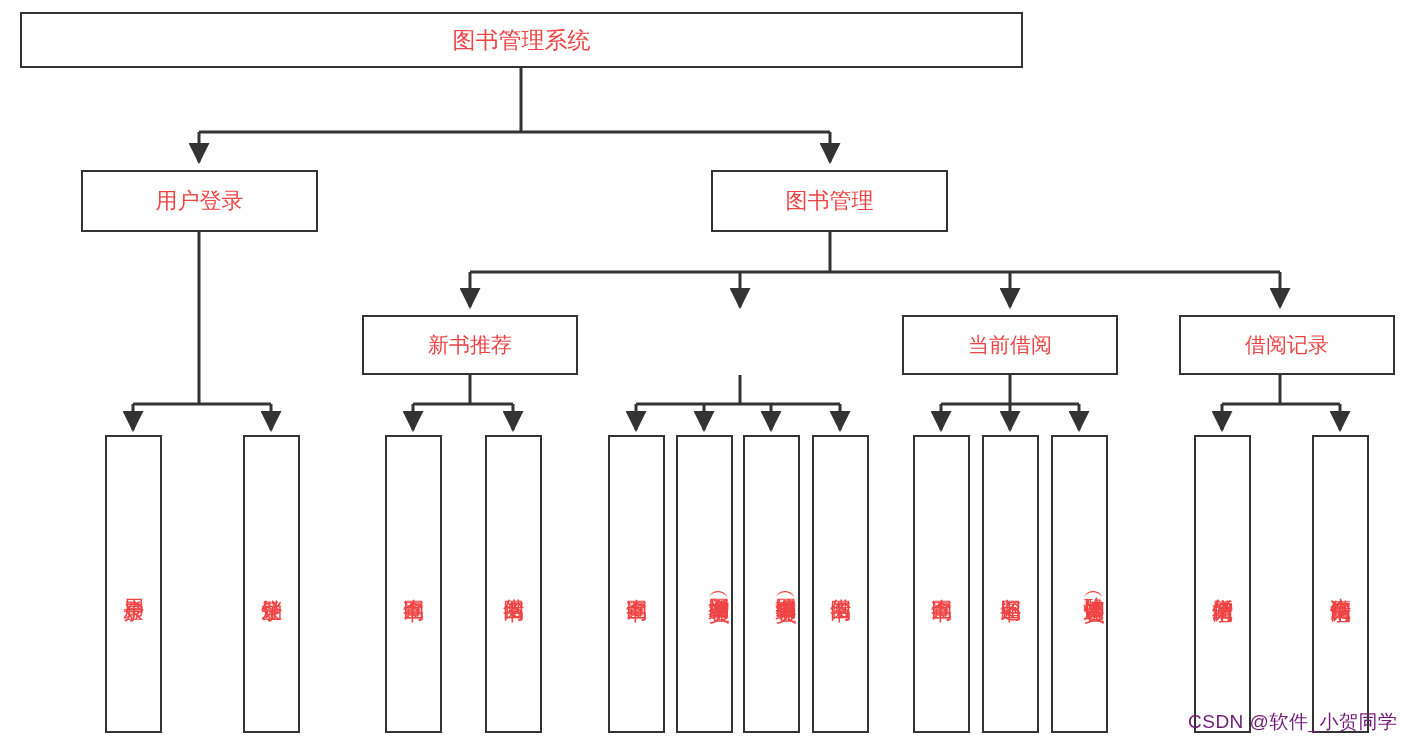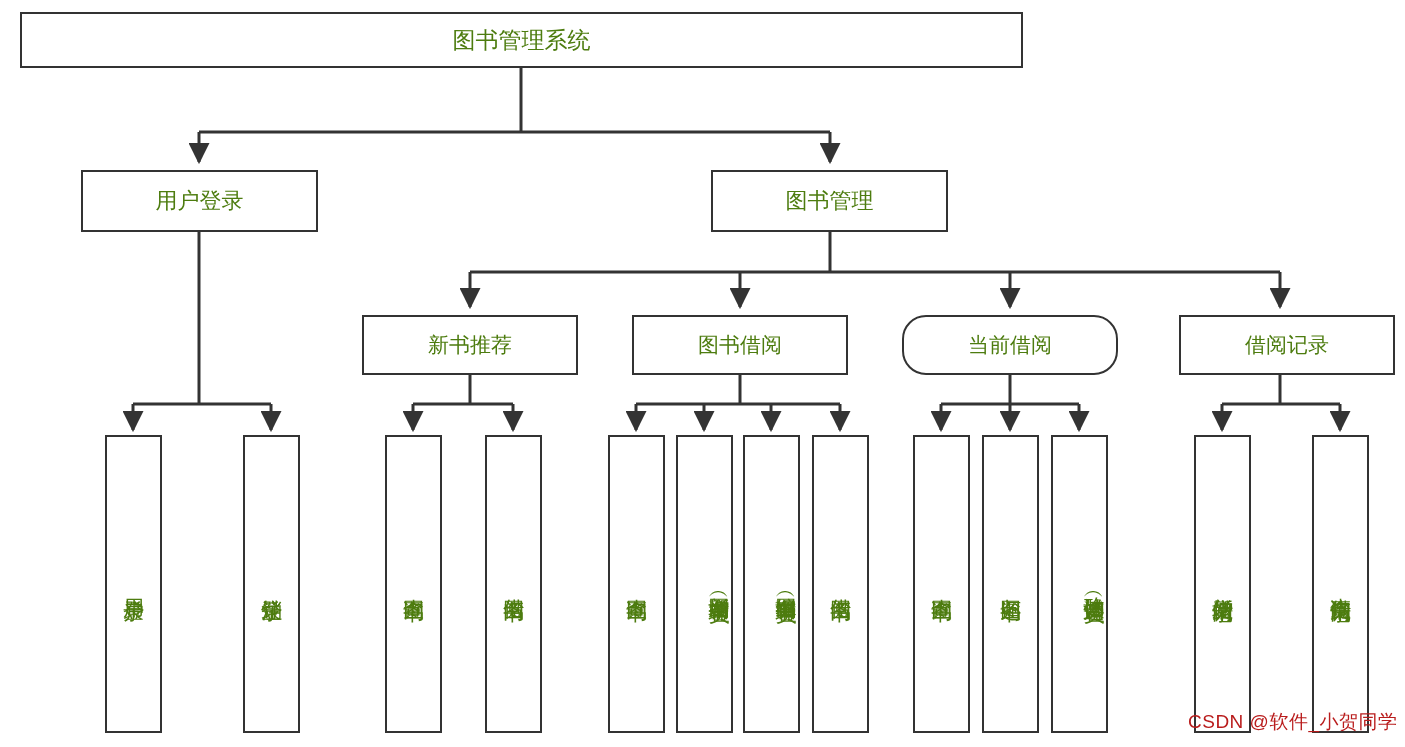--- a/index.html
+++ b/index.html
@@ -18,21 +18,21 @@
     overflow: hidden;
   }
   .node {
     position: absolute;
     box-sizing: border-box;
     border: 2px solid #333333;
     background: #ffffff;
     display: flex;
     align-items: center;
     justify-content: center;
-    color: #4d7c0f;
+    color: #ef4444;
   }
   .node.level0 { font-size: 23px; }
   .node.level1 { font-size: 22px; }
   .node.level2 { font-size: 21px; }
   .node.leaf {
     font-size: 21px;
     writing-mode: vertical-rl;
     text-orientation: upright;
     line-height: 1.16;
     letter-spacing: 1px;
@@ -52,21 +52,21 @@
     top: 0;
     width: 1405px;
     height: 747px;
     pointer-events: none;
   }
   .watermark {
     position: absolute;
     left: 1188px;
     top: 709px;
     font-size: 19px;
-    color: #b91c1c;
+    color: #701a75;
     white-space: nowrap;
     letter-spacing: 0.5px;
   }
 </style>
 </head>
 <body>
 
 <div id="canvas">
 
   <svg id="edges" viewBox="0 0 1405 747">
@@ -126,24 +126,21 @@
   <div class="node level1" style="left:81px; top:170px; width:237px; height:62px;">
     <span>用户登录</span>
   </div>
   <div class="node level2" style="left:362px; top:315px; width:216px; height:60px;">
     <span>新书推荐</span>
   </div>
 
   <div class="node level1" style="left:711px; top:170px; width:237px; height:62px;">
     <span>图书管理</span>
   </div>
-  <div class="node level2" style="left:632px; top:315px; width:216px; height:60px;">
-    <span>图书借阅</span>
-  </div>
-  <div class="node level2" style="left:902px; top:315px; width:216px; height:60px;border-radius:24px;">
+  <div class="node level2" style="left:902px; top:315px; width:216px; height:60px;">
     <span>当前借阅</span>
   </div>
   <div class="node level2" style="left:1172px; top:315px; width:216px; height:60px;margin-left:7px;">
     <span>借阅记录</span>
   </div>
 
   <div class="node leaf" style="left:105px; top:435px; width:57px; height:298px;">
     <span class="vlabel">用户登录</span>
   </div>
   <div class="node leaf" style="left:243px; top:435px; width:57px; height:298px;">

